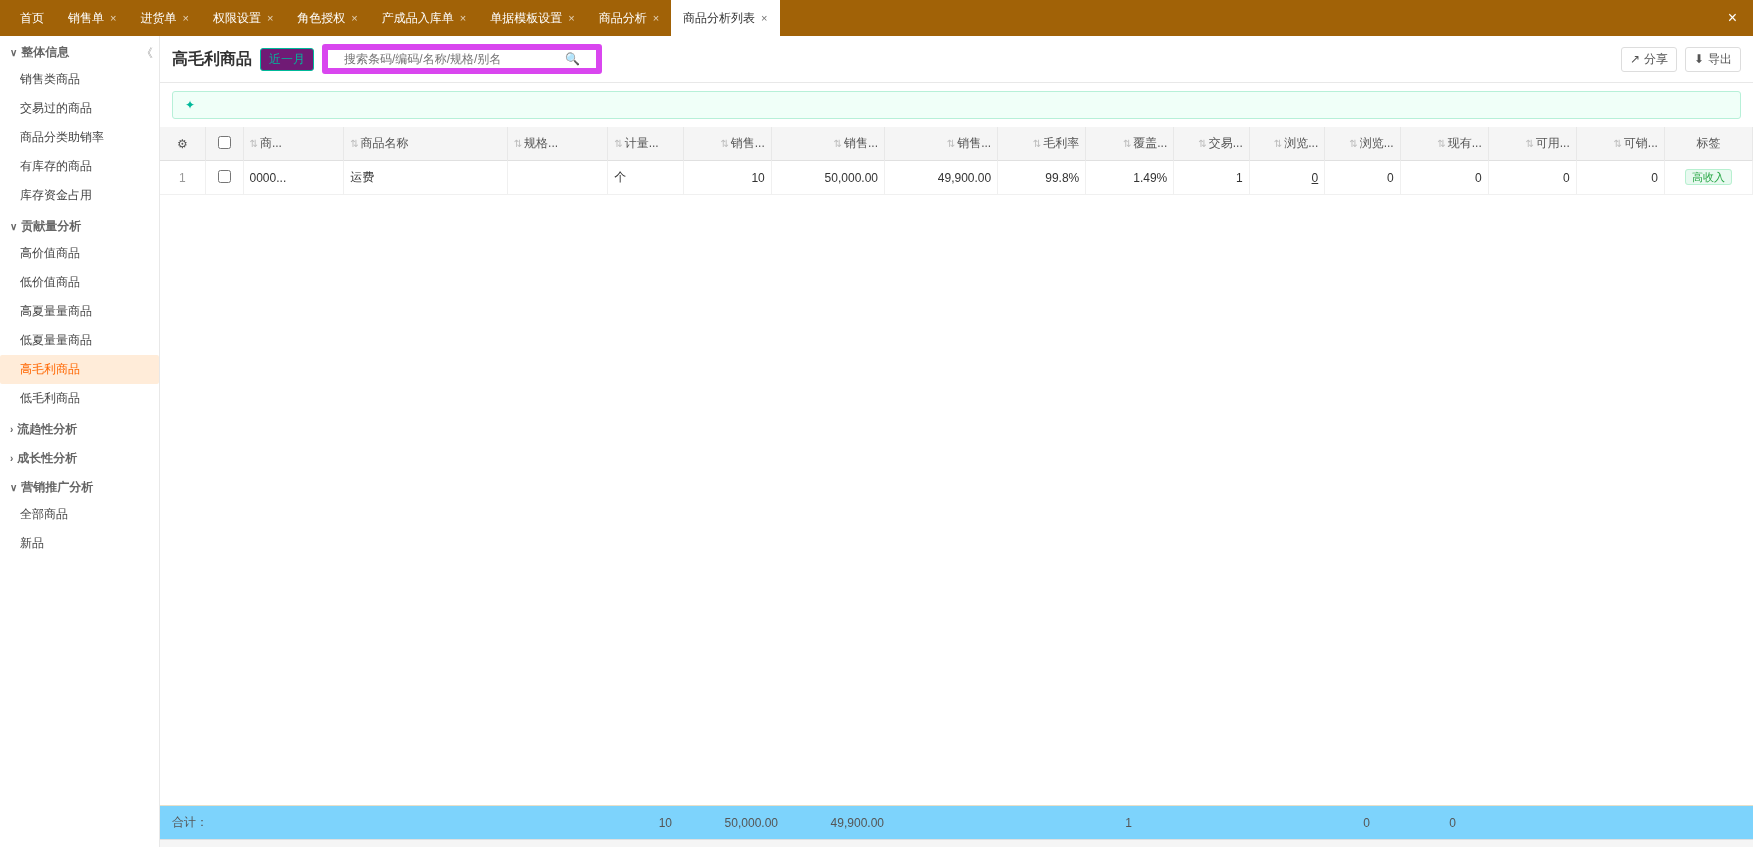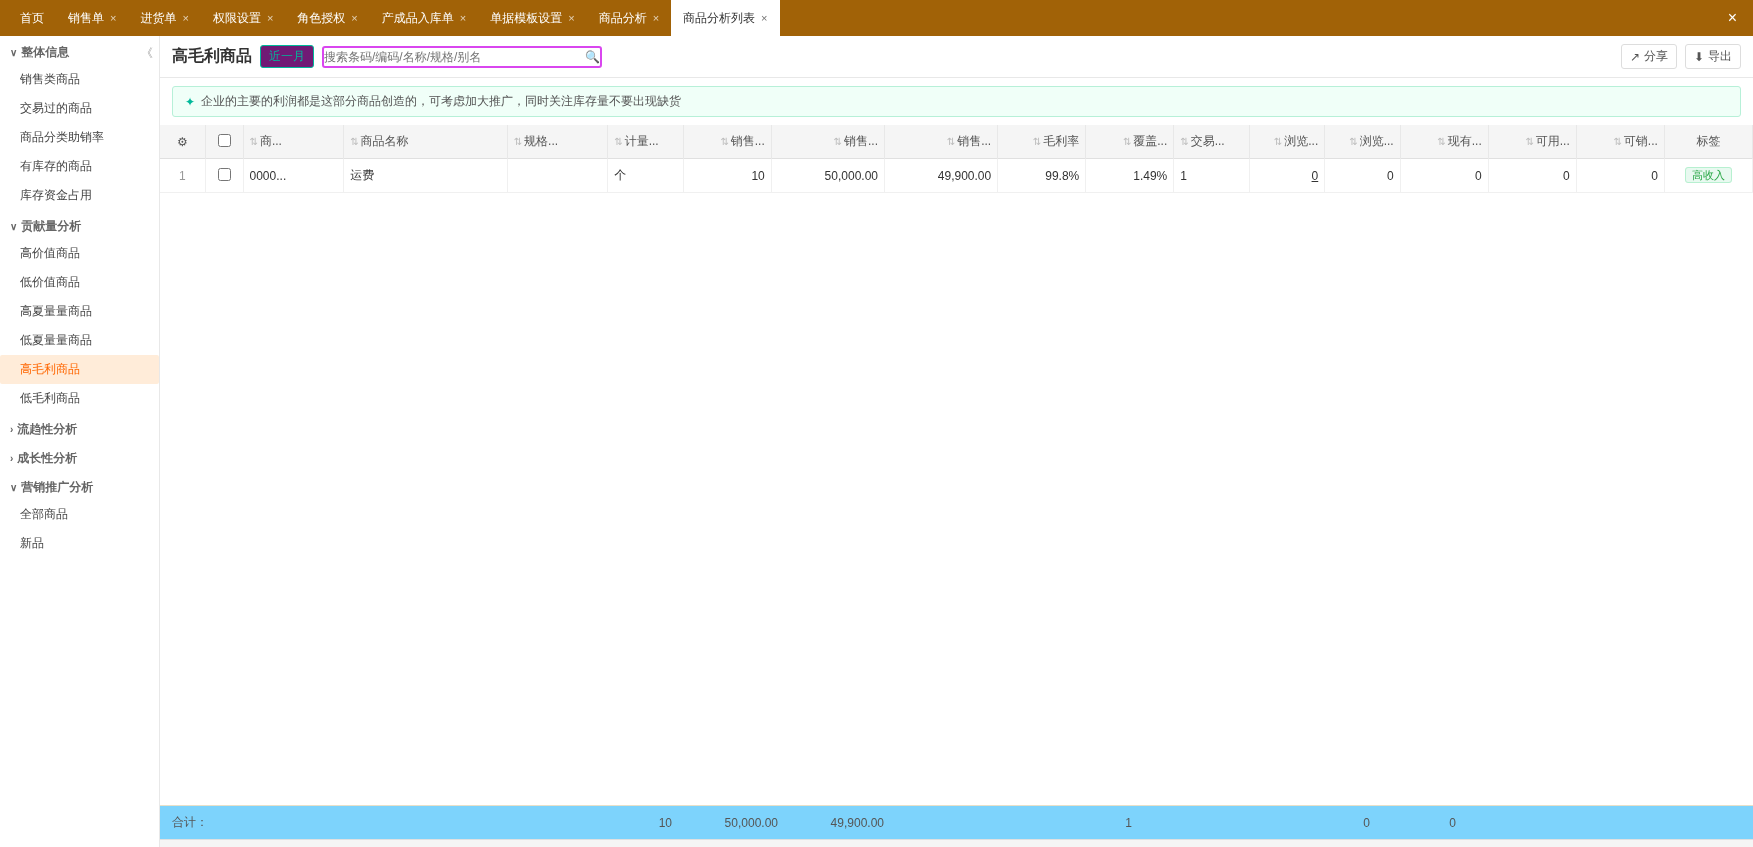--- a/index.html
+++ b/index.html
@@ -115,23 +115,23 @@
       border: 1px solid #00b99a;
       color: #00b99a;
       border-radius: 3px;
       padding: 2px 8px;
       cursor: pointer;
       font-size: 12px;
     }
     .search-box {
       display: flex;
       align-items: center;
-      border: 2px solid #d946ef;
+      border: 6px solid #d946ef;
       border-radius: 3px;
-      padding: 2px 0;
+      padding: 2px 16px;
       flex: 1;
       max-width: 280px;
       gap: 24px;
     }
     .search-box input {
       border: none;
       outline: none;
       font-size: 12px;
       color: #999;
       width: 100%;
@@ -247,21 +247,21 @@
     .col-check { width: 30px; text-align: center; }
     .col-code { width: 80px; }
     .col-name { width: 130px; }
     .col-spec { width: 80px; }
     .col-unit { width: 60px; }
     .col-sales-qty { width: 70px; text-align: right; }
     .col-sales-amt { width: 90px; text-align: right; }
     .col-sales-cost { width: 90px; text-align: right; }
     .col-gross { width: 70px; text-align: right; }
     .col-cover { width: 70px; text-align: right; }
-    .col-trade { width: 60px; text-align: left; }
+    .col-trade { width: 60px; text-align: right; }
     .col-browse1 { width: 60px; text-align: right; }
     .col-browse2 { width: 60px; text-align: right; }
     .col-stock1 { width: 70px; text-align: right; }
     .col-stock2 { width: 70px; text-align: right; }
     .col-salable { width: 70px; text-align: right; }
     .col-tag { width: 70px; text-align: center; }
   </style>
 </head>
 <body>
 
@@ -392,21 +392,20 @@
         <span>分享</span>
       </div>
       <div class="action-btn">
         <span>⬇</span>
         <span>导出</span>
       </div>
     </div>
 
     <div class="info-banner">
       <span class="info-icon">✦</span>
-      <span>企业的主要的利润都是这部分商品创造的，可考虑加大推广，同时关注库存量不要出现缺货</span>
     </div>
 
     <div class="table-wrapper">
       <table>
         <thead>
           <tr>
             <th class="col-idx">⚙</th>
             <th class="col-check"><input type="checkbox" style=""></th>
             <th class="col-code"><span class="col-sort">⇅</span><span>商...</span></th>
             <th class="col-name"><span class="col-sort">⇅</span><span>商品名称</span></th>

